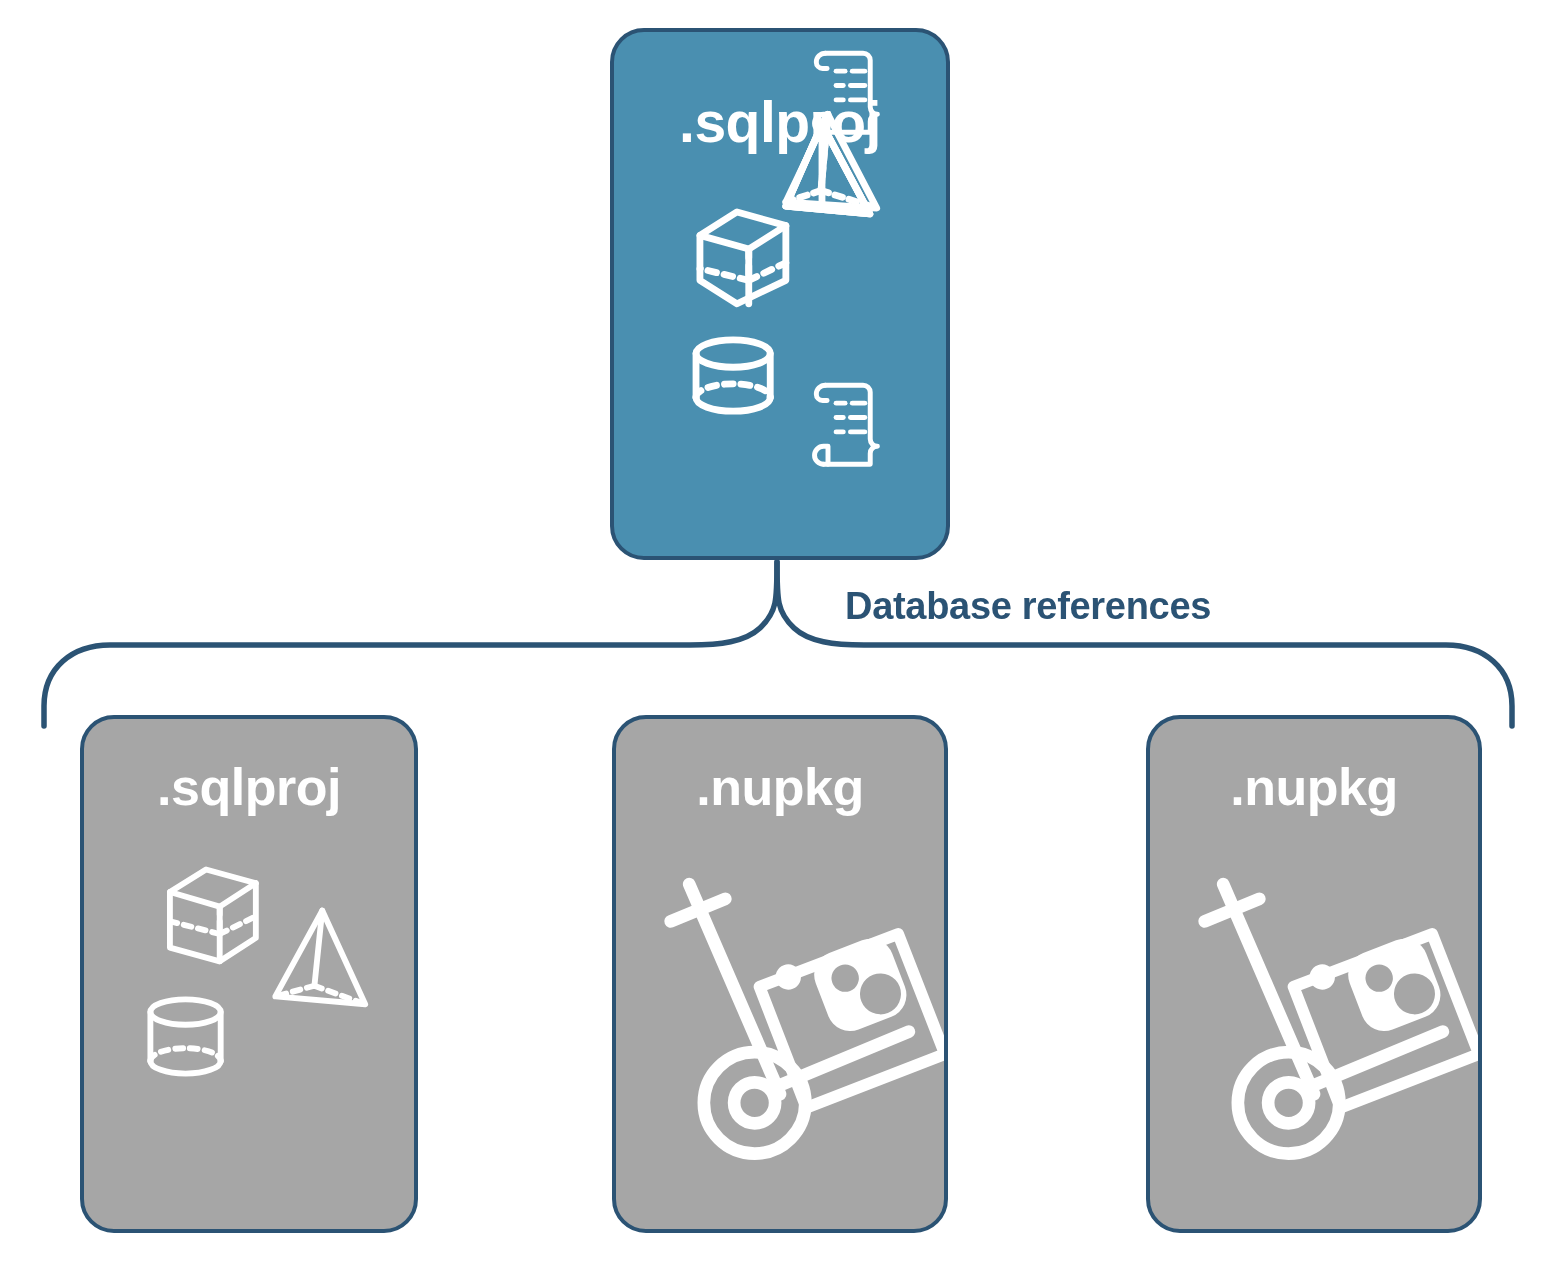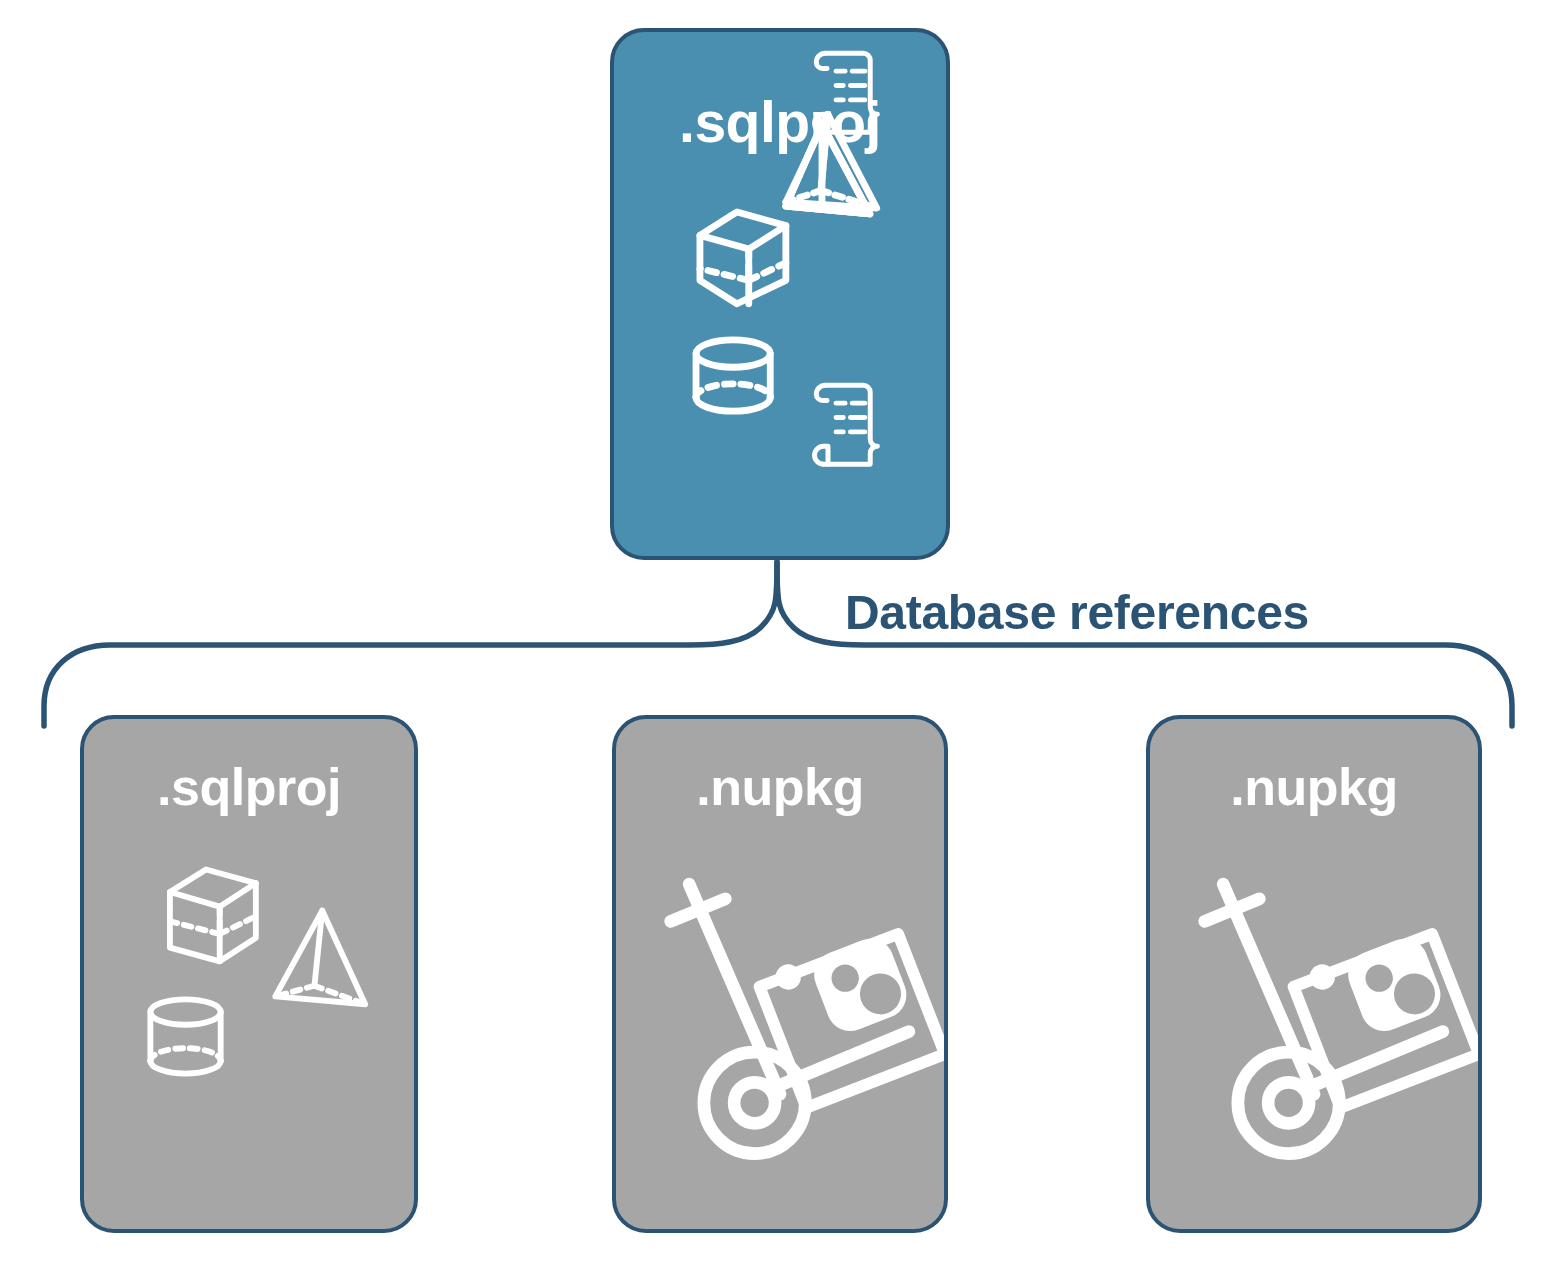--- a/index.html
+++ b/index.html
@@ -67,21 +67,21 @@
     left: 0;
     top: 0;
     width: 1566px;
     height: 1274px;
     pointer-events: none;
   }
   #brace-label {
     position: absolute;
     left: 845px;
     top: 585px;
-    font-size: 48px;
+    font-size: 38px;
     font-weight: bold;
     color: #2b5374;
     white-space: nowrap;
     letter-spacing: -0.3px;
   }
 </style>
 </head>
 <body>
 
 <div id="canvas">

